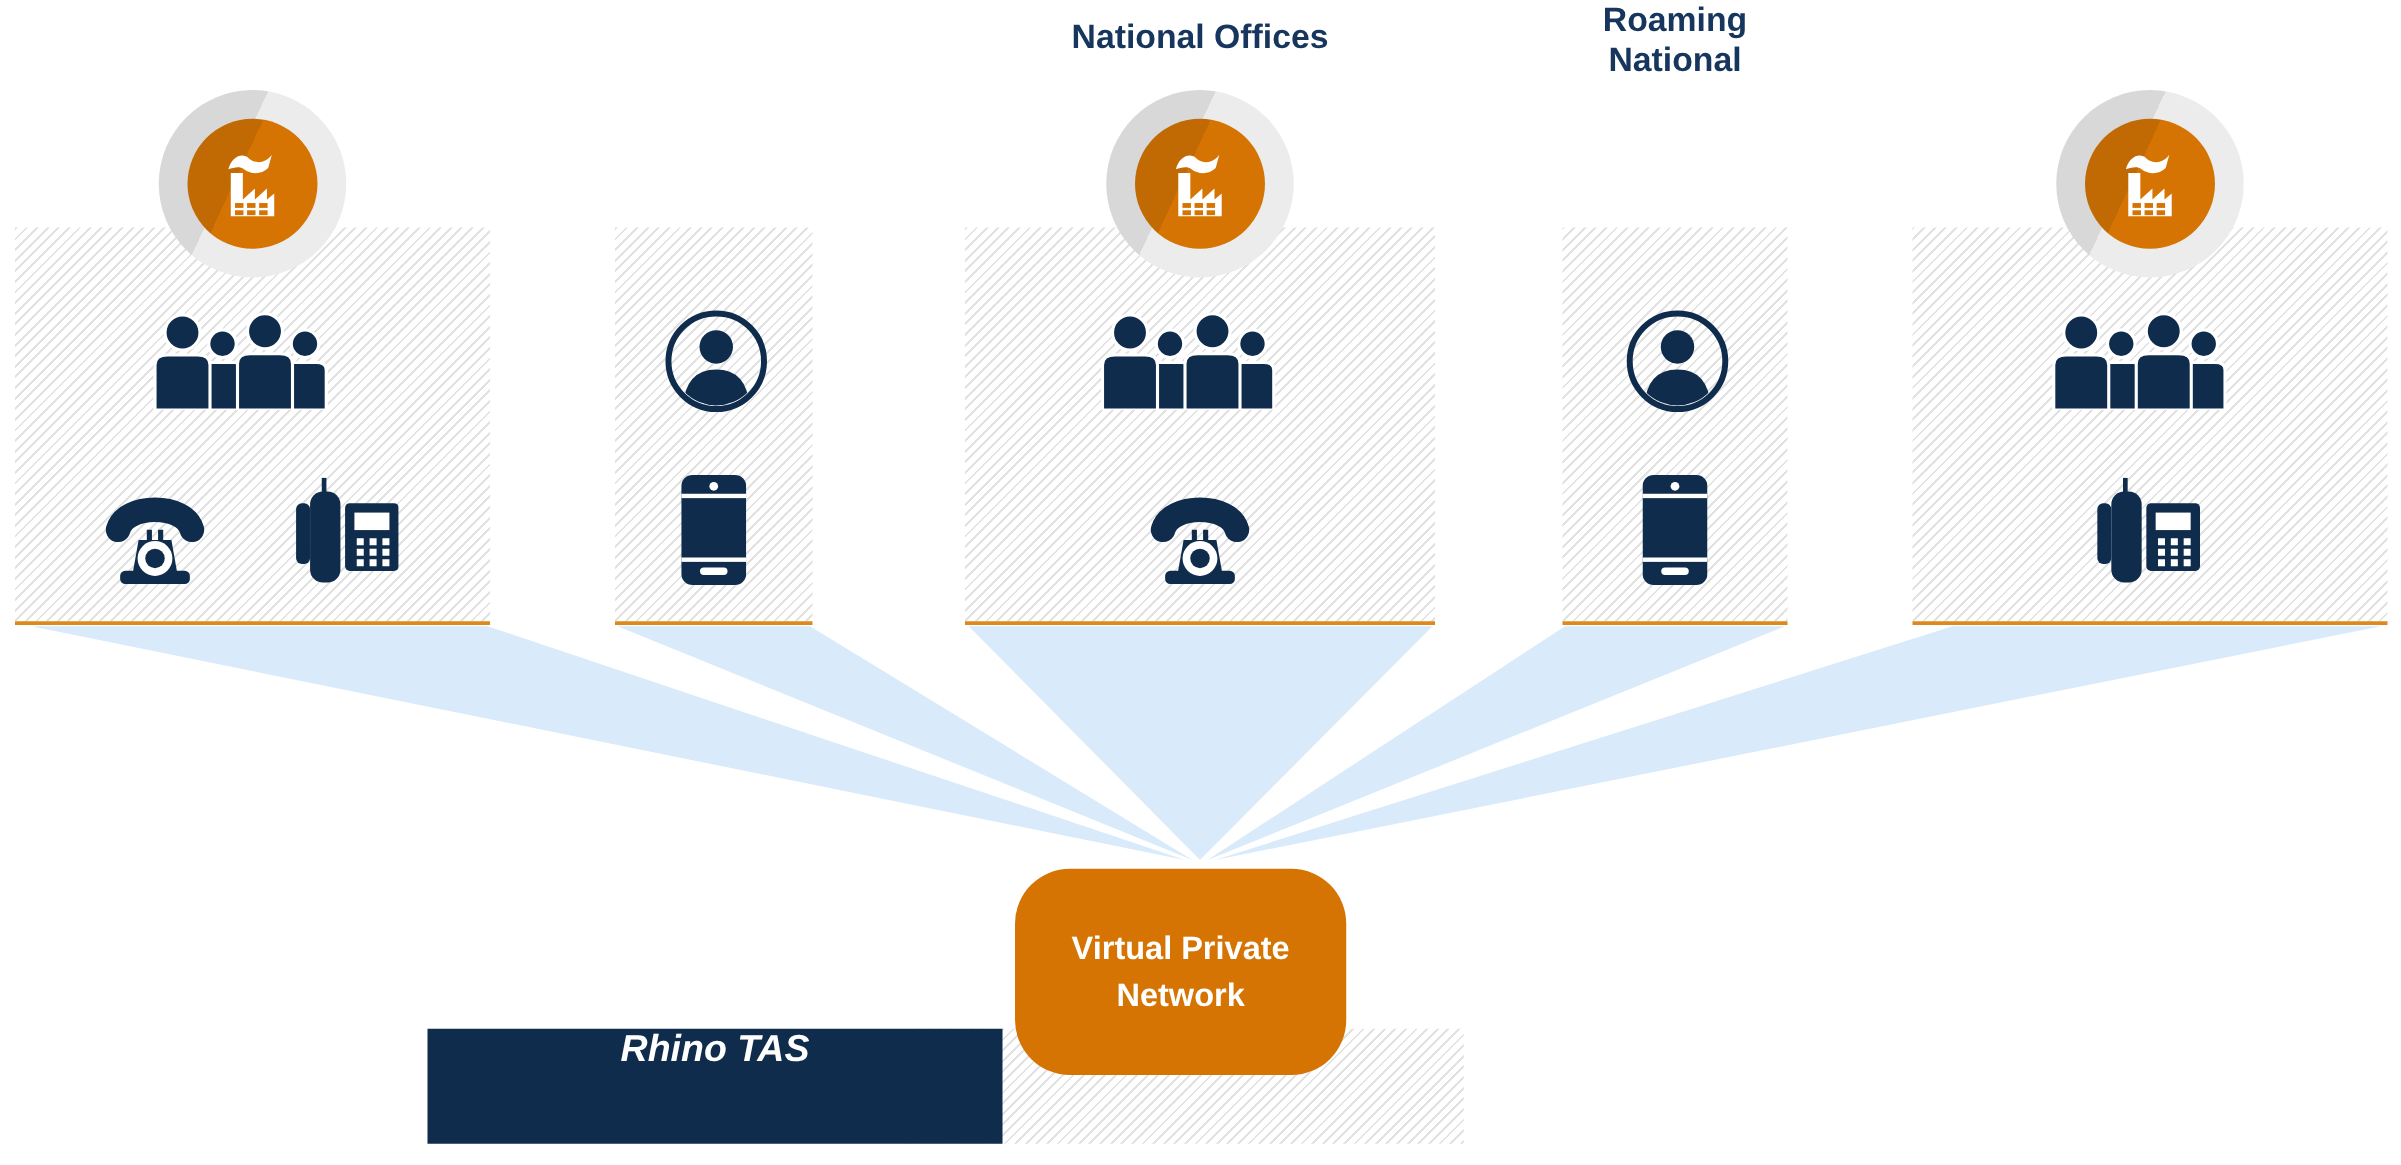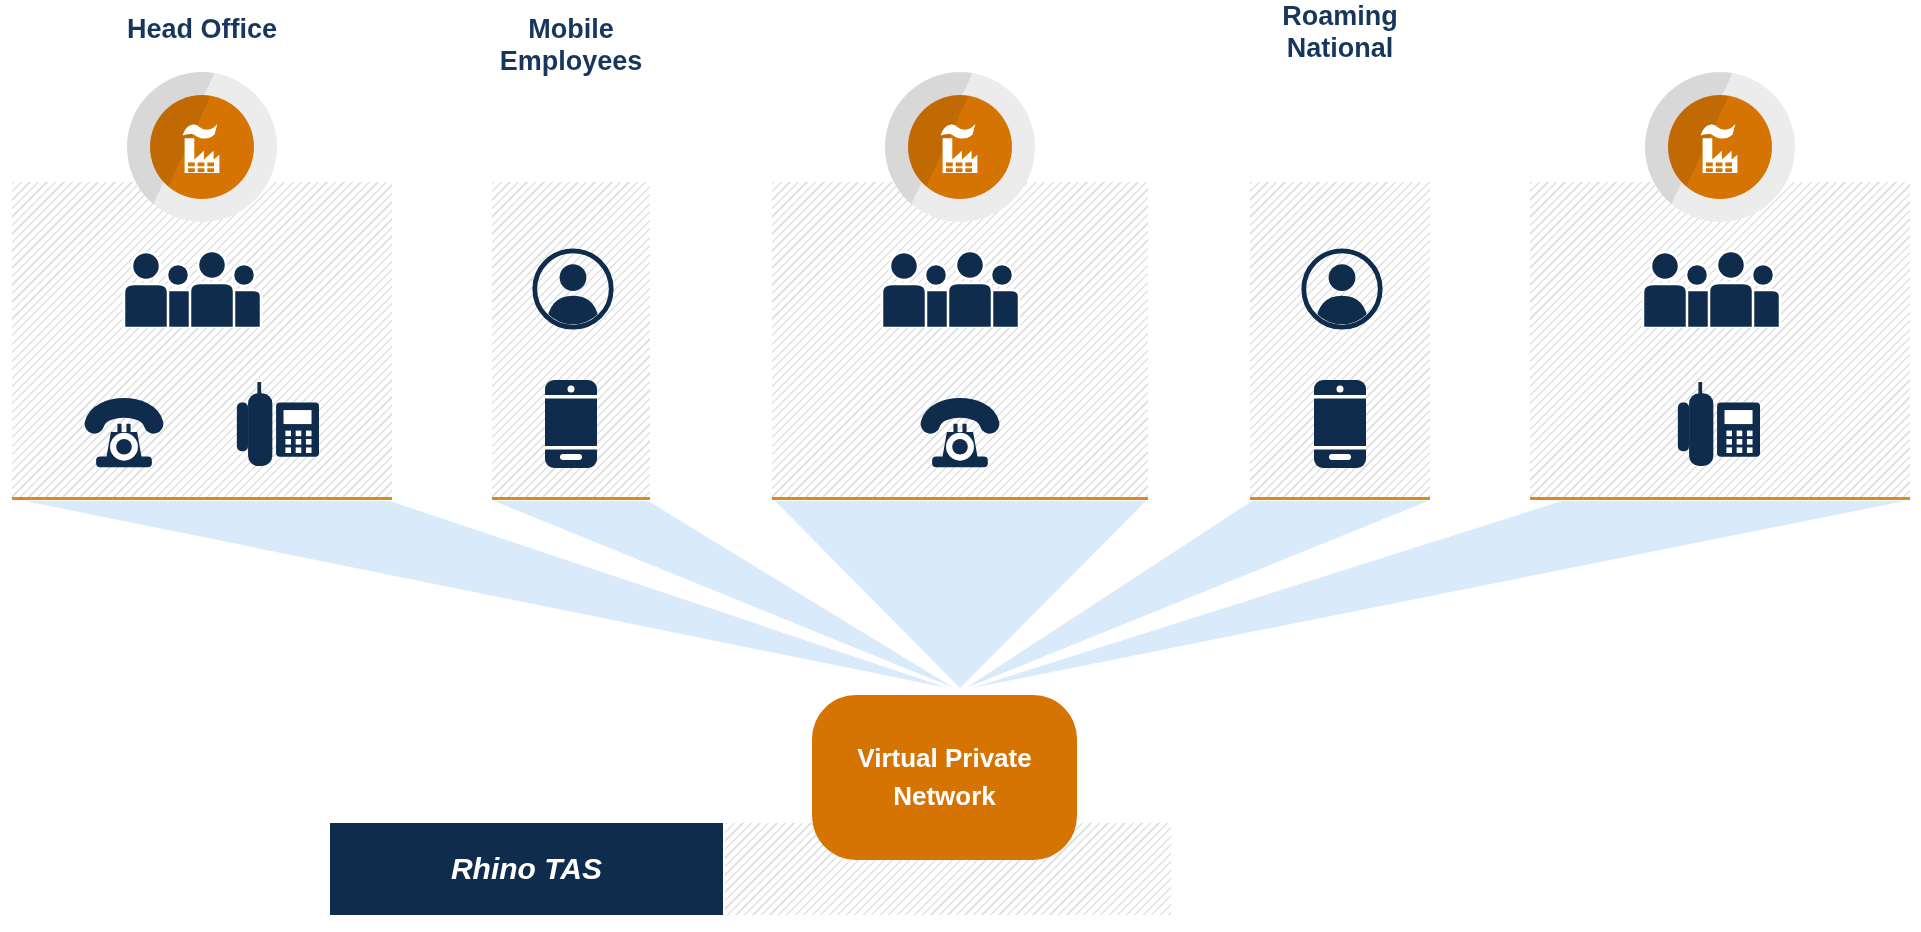--- a/index.html
+++ b/index.html
@@ -20,22 +20,22 @@
          display:flex;align-items:center;justify-content:center;}
   .badge-core{width:104px;height:104px;border-radius:50%;
          background:linear-gradient(115deg,#c16a04 40%,var(--orange) 40%);
          display:flex;align-items:center;justify-content:center;}
   .icon{color:var(--navy);position:absolute;z-index:4;}
   .factory-svg{position:static;color:#fff;}
   .vpn-box{position:absolute;left:812px;top:695px;width:265px;height:165px;border-radius:44px;
            background:var(--orange);z-index:6;display:flex;align-items:center;justify-content:center;}
   .vpn-box span{display:block;width:215px;text-align:center;color:#fff;font-weight:bold;
                 font-size:26px;line-height:1.45;}
-  .platform-box{position:absolute;left:330px;top:823px;width:393px;height:92px;background:var(--navy);
-                z-index:5;display:flex;align-items:center;justify-content:center;}
+  .platform-box{position:absolute;left:342px;top:823px;width:460px;height:92px;background:var(--navy);
+                z-index:5;display:flex;align-items:flex-start;justify-content:center;}
   .platform-box span{color:#fff;font-weight:bold;font-style:italic;font-size:30px;}
   .platform-ext{position:absolute;left:725px;top:823px;width:446px;height:92px;z-index:1;}
 </style>
 </head>
 <body>
 
 <svg width="0" height="0" style="position:absolute" aria-hidden="true">
   <defs>
     <symbol id="sym-factory" viewBox="0 0 60 58">
       <path fill="#fff" d="M10 17 C13 6 22 3 27 8 C33 13 41 12 46 5 L43 16 C37 22 28 21 23 17 C19 14 14 16 10 17 Z"></path>
@@ -115,22 +115,21 @@
 <div class="canvas">
 
   <svg class="beams" width="1921" height="932">
     <polygon points="25,501 390,501 948,688" style="fill:var(--beam-blue)"></polygon>
     <polygon points="494,501 648,501 954,688" style="fill:var(--beam-blue)"></polygon>
     <polygon points="775,501 1146,501 960,688" style="fill:var(--beam-blue)"></polygon>
     <polygon points="1252,501 1428,501 966,688" style="fill:var(--beam-blue)"></polygon>
     <polygon points="1562,501 1905,501 972,688" style="fill:var(--beam-blue)"></polygon>
   </svg>
 
-  <div class="col-title" style="left:52px;top:13px;width:300px">Head Office</div>
-  <div class="col-title" style="left:471px;top:13px;width:200px">Mobile Employees</div>
+  <div class="col-title" style="left:780px;top:13px;width:360px">National Offices</div>
   <div class="col-title" style="left:1240px;top:0px;width:200px">Roaming National</div>
 
   <div class="panel hatch" style="left:12px;width:380px"></div>
   <div class="panel hatch" style="left:492px;width:158px"></div>
   <div class="panel hatch" style="left:772px;width:376px"></div>
   <div class="panel hatch" style="left:1250px;width:180px"></div>
   <div class="panel hatch" style="left:1530px;width:380px"></div>
 
   <div class="badge" style="left:127px">
     <div class="badge-core">

